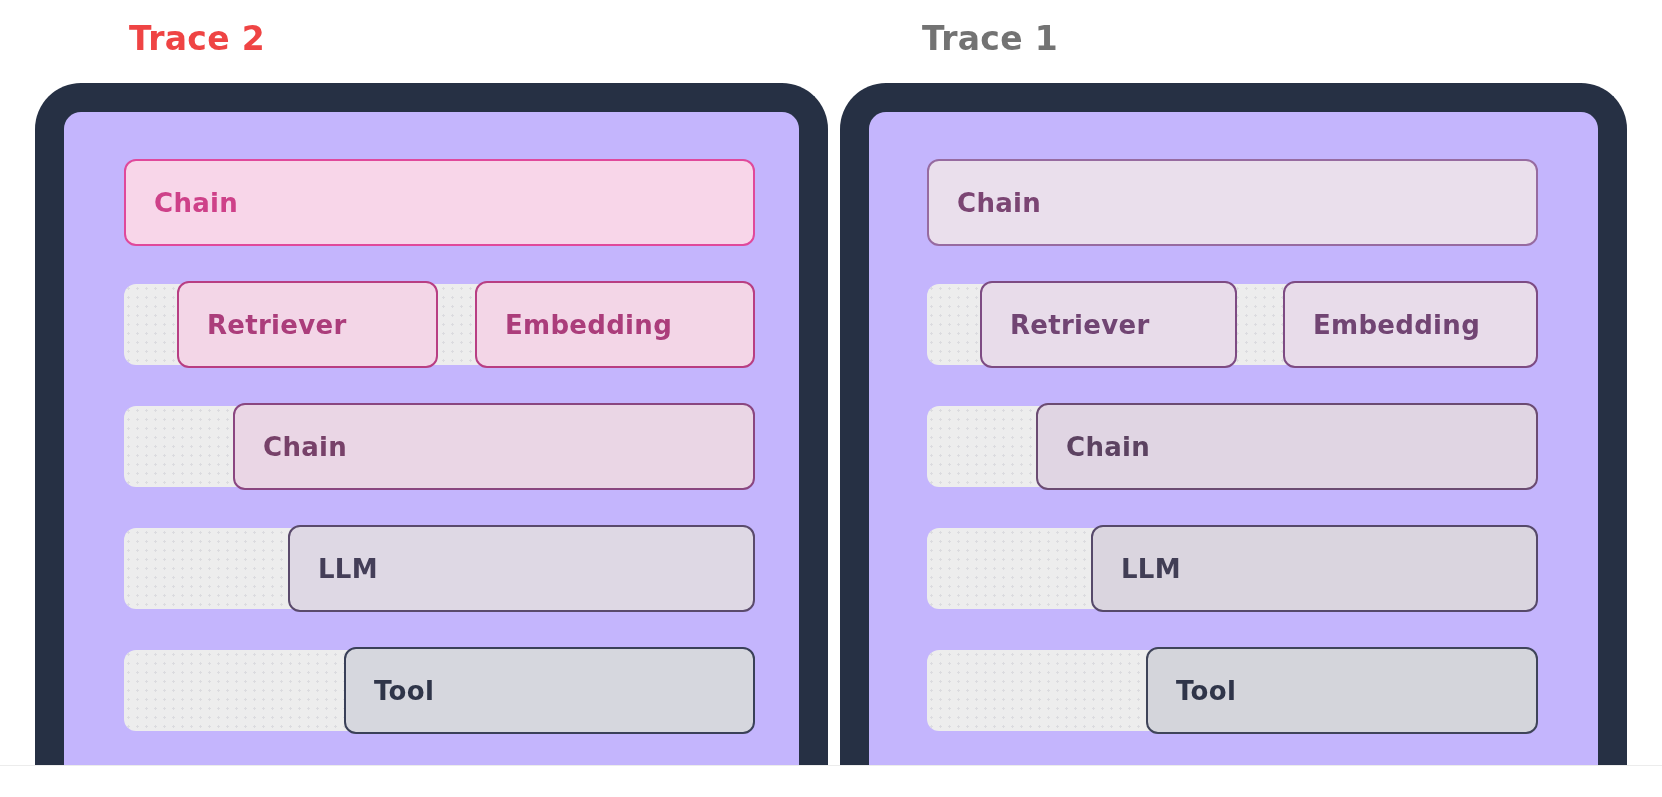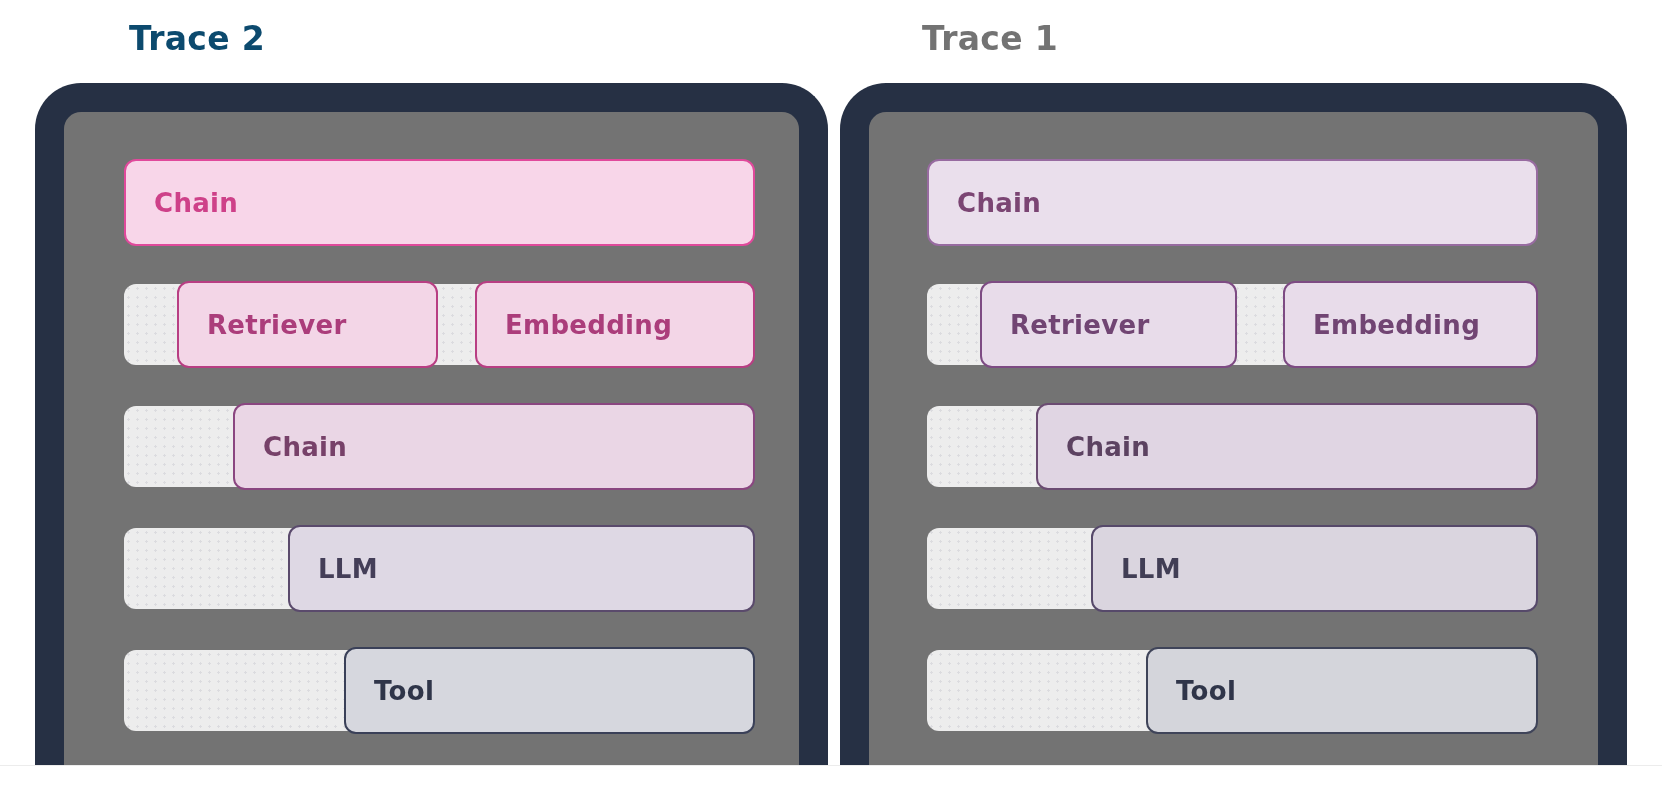--- a/index.html
+++ b/index.html
@@ -13,21 +13,21 @@
     font-size:33px;font-weight:700;letter-spacing:.3px;
     line-height:38px;white-space:nowrap;
   }
   .title-a{left:129px;}
   .title-b{left:922px;}
   .device-frame{
     position:absolute;top:83px;height:682px;
     box-sizing:border-box;
     border:29px solid #263044;border-bottom:none;
     border-radius:46px 46px 0 0;
-    background:#737373;
+    background:#c4b5fd;
     overflow:hidden;
   }
   .frame-a{left:35px;width:793px;}
   .frame-b{left:840px;width:787px;}
   .frame-content{position:relative;width:100%;height:100%;}
   .row-track{
     position:absolute;height:81px;border-radius:12px;
     background-color:#ededed;
     background-image:radial-gradient(rgba(110,110,135,0.14) 1.3px, transparent 1.3px);
     background-size:9px 9px;
@@ -42,21 +42,21 @@
     white-space:nowrap;
   }
   .cut-line{
     position:absolute;left:0;top:765px;width:1662px;height:1px;
     background:#ececec;
   }
 </style>
 </head>
 <body>
 
-<div class="trace-title title-a" style="color: #0c4a6e;">Trace 2</div>
+<div class="trace-title title-a" style="color: #ef4444;">Trace 2</div>
 <div class="trace-title title-b" style="color: #737373;">Trace 1</div>
 
 <div class="device-frame frame-a">
   <div class="frame-content" id="content-0">
       <div class="trace-bar" style="left: 60px; top: 47px; width: 631px; background: rgb(248, 214, 233); border-color: rgb(224, 73, 155); color: rgb(206, 65, 137);">Chain</div>
       <div class="row-track" style="left: 60px; top: 172px; width: 631px;"></div>
       <div class="trace-bar" style="left: 113px; top: 169px; width: 261px; background: rgb(243, 214, 231); border-color: rgb(184, 62, 131); color: rgb(171, 61, 123);">Retriever</div>
       <div class="trace-bar" style="left: 411px; top: 169px; width: 280px; background: rgb(243, 214, 231); border-color: rgb(184, 62, 131); color: rgb(171, 61, 123);">Embedding</div>
       <div class="row-track" style="left: 60px; top: 294px; width: 631px;"></div>
       <div class="trace-bar" style="left: 169px; top: 291px; width: 522px; background: rgb(234, 214, 229); border-color: rgb(138, 70, 128); color: rgb(119, 65, 105);">Chain</div>

